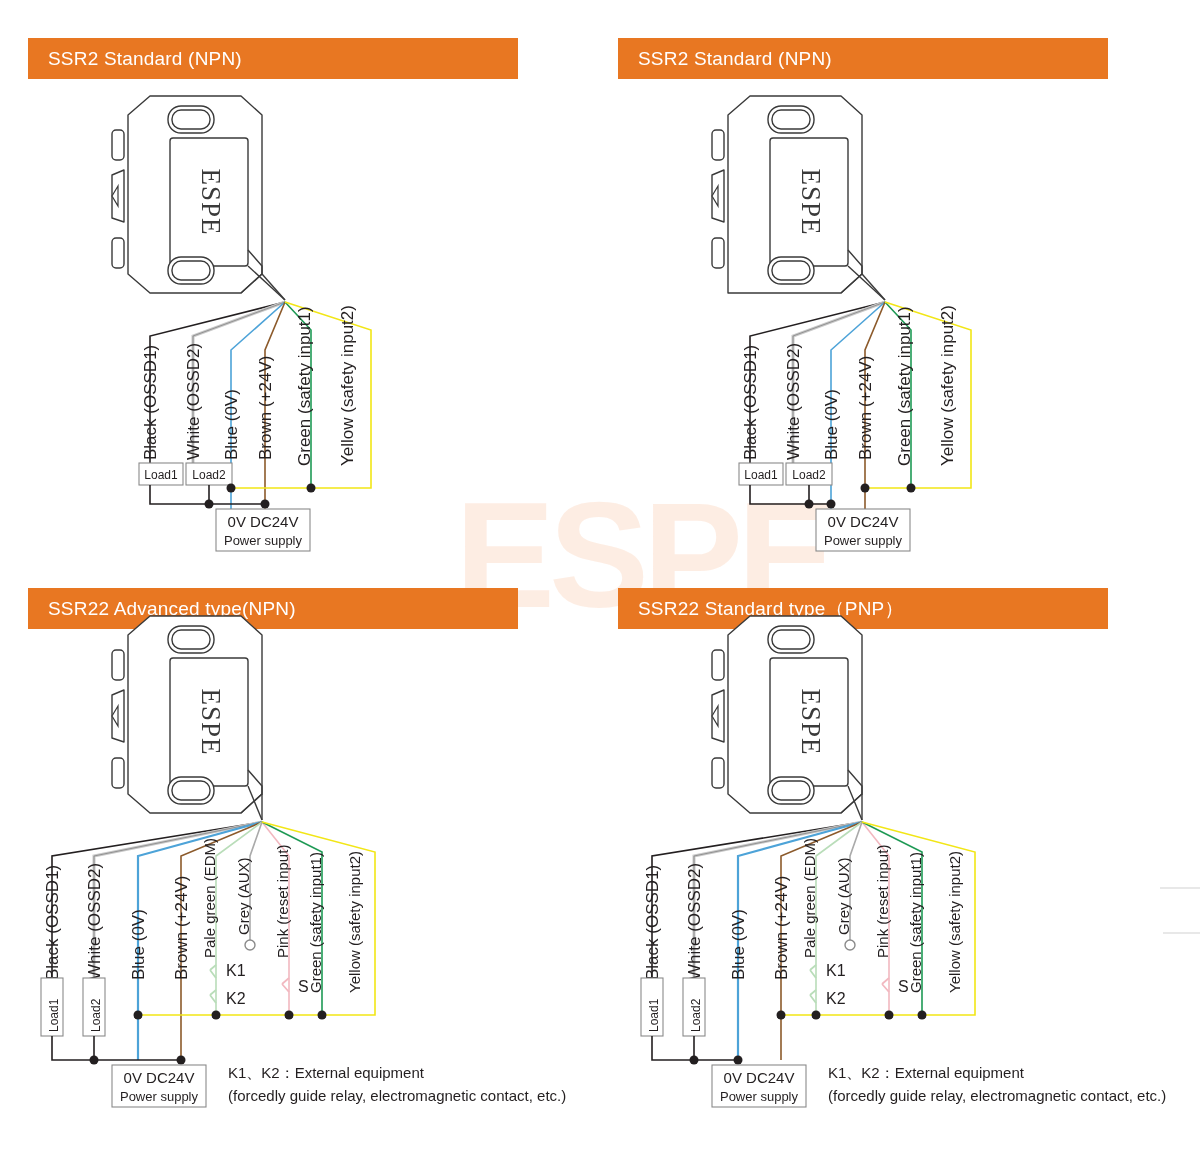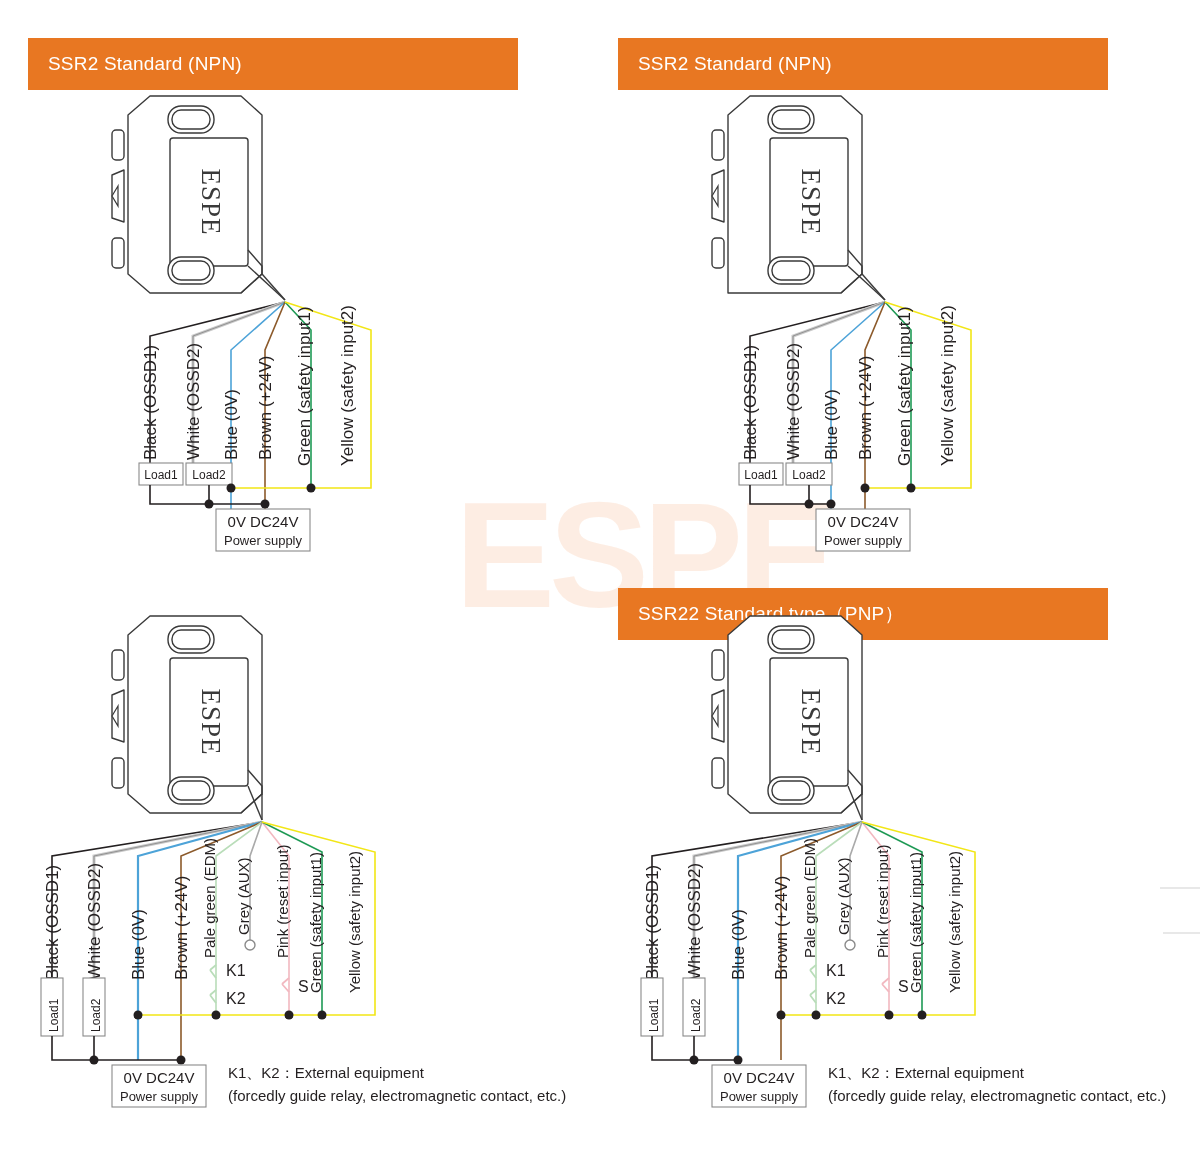--- a/index.html
+++ b/index.html
@@ -31,21 +31,21 @@
     z-index:2;
   }
   .p-tl{left:0;top:10px;}
   .p-tr{left:600px;top:10px;}
   .p-bl{left:0;top:560px;}
   .p-br{left:600px;top:560px;}
 
   .hdr{
     position:absolute;
     left:28px; top:28px;
-    width:490px; height:52px;
+    width:490px; height:41px;
     background:#e87722;
     color:#ffffff;
     font-size:19px;
     display:flex;align-items:center;
     padding-left:20px;
     box-sizing:border-box;
     letter-spacing:.2px;
   }
   .p-tr .hdr, .p-br .hdr{left:18px;}
 
@@ -194,20 +194,21 @@
       <g>
         <rect x="216" y="499" width="94" height="42" fill="#ffffff" stroke="#8a8a8a" stroke-width="1.1"></rect>
         <text x="263" y="517" text-anchor="middle" font-size="15" fill="#231f20">0V  DC24V</text>
         <text x="263" y="535" text-anchor="middle" font-size="13" fill="#231f20">Power supply</text>
       </g>
     </svg>
   </div>
 </div>
 
 <div class="panel p-bl">
+  <div class="hdr">SSR22 Advanced type(NPN)</div>
   <div class="stage">
     <svg width="600" height="580" viewBox="0 0 600 580">
       <g stroke="#3a3a3a" fill="#ffffff" stroke-width="1.4">
         <path d="M128,75 L150,56 L241,56 L262,75 L262,234 L241,253 L150,253 L128,234 Z" stroke-linejoin="round"></path>
         <rect x="112" y="90" width="12" height="30" rx="4"></rect>
         <rect x="112" y="198" width="12" height="30" rx="4"></rect>
         <path d="M112,135 L124,130 L124,182 L112,178 Z" stroke-linejoin="round"></path>
         <rect x="170" y="98" width="78" height="128" rx="3" fill="#ffffff"></rect>
         <rect x="168" y="66" width="46" height="27" rx="13"></rect>
         <rect x="172" y="70" width="38" height="19" rx="9"></rect>

